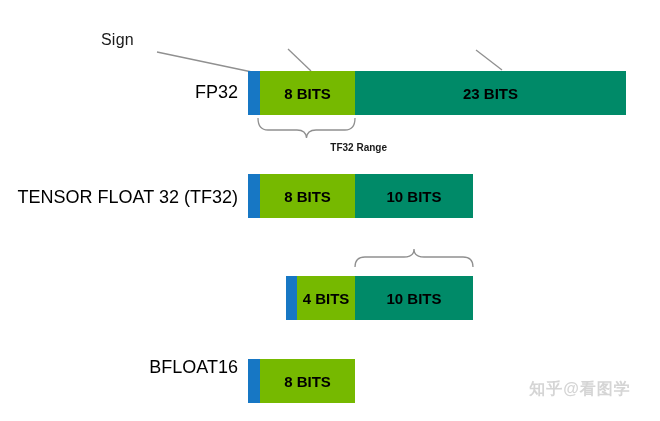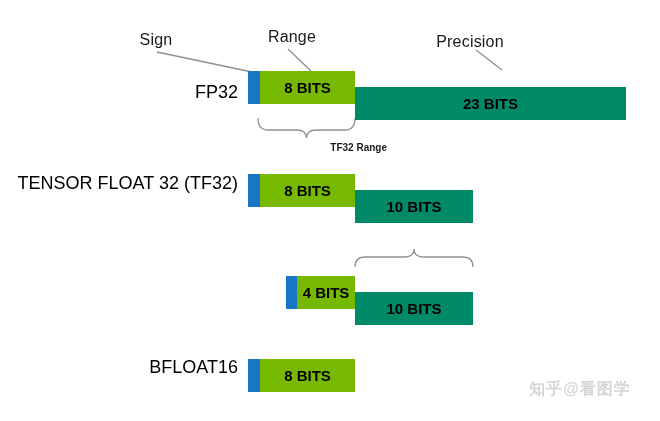--- a/index.html
+++ b/index.html
@@ -1,71 +1,69 @@
 <!DOCTYPE html>
 <html style="--sign-blue: #1777c4; --range-green: #76b900; --precision-teal: #008a68; --line-gray: #909090; --watermark-gray: #d5d5d5;"><head>
 <meta charset="utf-8">
 <style>
   html,body{margin:0;padding:0;background:#fff;}
   .canvas{
     position:relative;width:660px;height:421px;background:#ffffff;overflow:hidden;
     font-family:"Liberation Sans","DejaVu Sans",sans-serif;color:#000;
   }
   .toplabel{
-    position:absolute;width:110px;text-align:center;font-size:16px;color:#1a1a1a;
+    position:absolute;width:110px;font-size:16px;color:#1a1a1a;
     letter-spacing:0.2px;
   }
   .svg-overlay{position:absolute;left:0;top:0;width:660px;height:421px;pointer-events:none;}
   .svg-overlay line{stroke:var(--line-gray);stroke-width:1.3;}
   .svg-overlay path{stroke:var(--line-gray);stroke-width:1.3;fill:none;}
   .rowlabel{
     position:absolute;left:0;width:238px;height:42px;line-height:42px;
     text-align:right;font-size:18px;color:#000;white-space:nowrap;
   }
   .bar{position:absolute;height:42px;display:flex;}
-  .seg{height:33px;display:flex;align-items:center;justify-content:center;
+  .seg{height:44px;display:flex;align-items:center;justify-content:center;
        font-size:15px;font-weight:bold;color:#000;white-space:nowrap;}
   .seg.sign{background:var(--sign-blue);}
   .seg.range{background:var(--range-green);}
-  .seg.precision{background:var(--precision-teal);margin-top:16px;}
+  .seg.precision{background:var(--precision-teal);}
   .caption{
     position:absolute;width:160px;text-align:right;font-size:10px;font-weight:600;
     color:#1a1a1a;white-space:nowrap;
   }
   .watermark{
     position:absolute;left:505px;top:379px;width:150px;text-align:center;
     font-size:16px;color:var(--watermark-gray);font-weight:bold;letter-spacing:1px;
   }
 </style>
 </head>
 <body>
 
 <div class="canvas">
 
   <div class="toplabel" style="left:101px;top:31px">Sign</div>
-  <div class="toplabel" style="left:237px;top:28px">Range</div>
-  <div class="toplabel" style="left:415px;top:33px">Precision</div>
 
   <svg class="svg-overlay" viewBox="0 0 660 421">
     <line x1="157" y1="52" x2="252" y2="72"></line>
     <line x1="288" y1="49" x2="311" y2="71"></line>
     <line x1="476" y1="50" x2="502" y2="70"></line>
     <path d="M258,118 Q258,130 268,130 L297,130 Q306,130 306.5,138 Q307,130 316,130 L345,130 Q355,130 355,118"></path>
     <path d="M355,267 Q355,257 365,257 L404,257 Q414,257 414,249 Q414,257 424,257 L463,257 Q473,257 473,267"></path>
   </svg>
 
   <div class="rowlabel" style="top:71px">FP32</div>
   <div class="bar" style="left:248px;top:71px">
     <div class="seg sign" style="width:12px"></div>
     <div class="seg range" style="width:95px">8 BITS</div>
     <div class="seg precision" style="width:271px">23 BITS</div>
   </div>
   <div class="caption" style="left:227px;top:142px">TF32 Range</div>
 
-  <div class="rowlabel" style="top:162px">TENSOR FLOAT 32 (TF32)</div>
+  <div class="rowlabel" style="top:176px">TENSOR FLOAT 32 (TF32)</div>
   <div class="bar" style="left:248px;top:174px">
     <div class="seg sign" style="width:12px"></div>
     <div class="seg range" style="width:95px">8 BITS</div>
     <div class="seg precision" style="width:118px">10 BITS</div>
   </div>
 
 
   <div class="bar" style="left:286px;top:276px">
     <div class="seg sign" style="width:11px"></div>
     <div class="seg range" style="width:58px">4 BITS</div>

